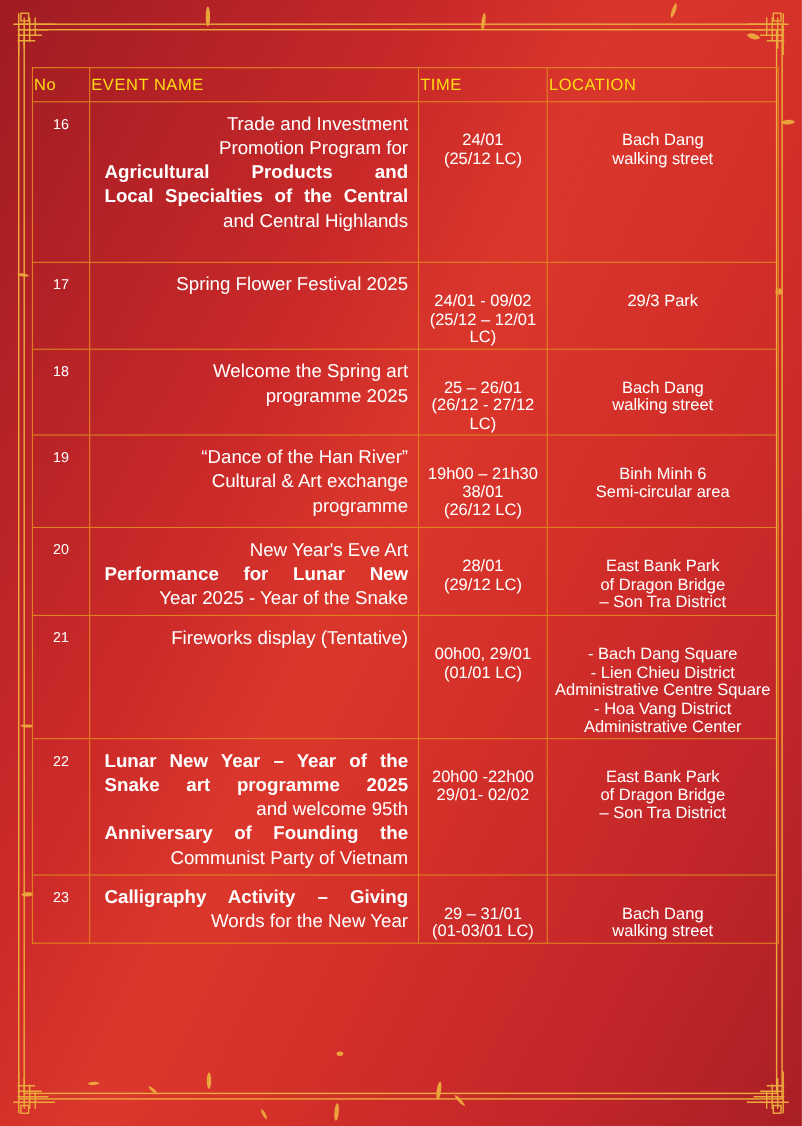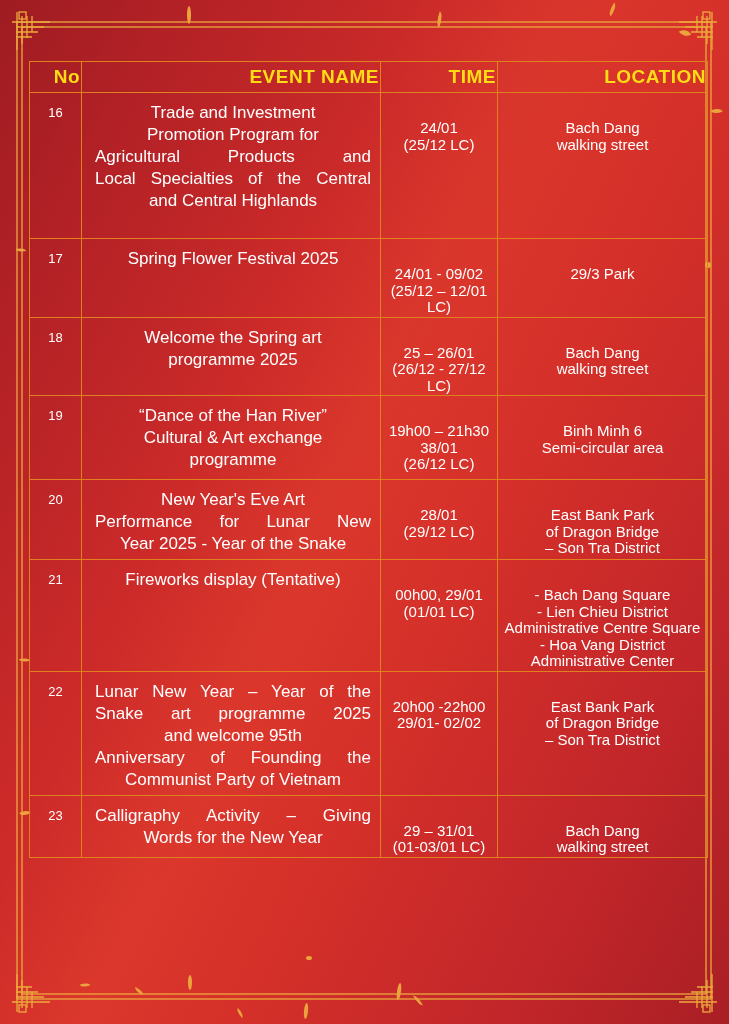--- a/index.html
+++ b/index.html
@@ -27,31 +27,31 @@
     border-collapse:collapse;table-layout:fixed;
   }
   .events th,.events td{
     border:1px solid var(--grid,#e0801e);
     box-sizing:border-box;
     overflow:hidden;
   }
   .events th{
     height:31px;
     color:var(--header-yellow,#ffdd15);
-    font-size:19px;font-weight:bold;letter-spacing:.5px;
-    text-align:right;vertical-align:middle;
+    font-size:15px;font-weight:normal;letter-spacing:.5px;
+    text-align:left;vertical-align:middle;
   }
   .events td{
     vertical-align:top;color:var(--text-white,#ffffff);
   }
   td.no{text-align:center;font-size:13px;padding-top:12px;}
   td.event{padding:9px 9px 4px 13px;font-size:17px;line-height:22px;}
   td.time,td.location{text-align:center;font-size:15px;line-height:16.5px;padding-top:27px;}
-  .el{text-align:center;}
-  .el.j{text-align:justify;text-align-last:justify;}
+  .el{text-align:right;}
+  .el.j{text-align:justify;text-align-last:justify;font-weight:bold;}
 
   
   tbody tr:nth-child(1)  td{height:146px;}
   tbody tr:nth-child(2)  td{height:45px;}
   tbody tr:nth-child(3)  td{height:54px;}
   tbody tr:nth-child(4)  td{height:84px;}
   tbody tr:nth-child(5)  td{height:79px;}
   tbody tr:nth-child(6)  td{height:86px;}
   tbody tr:nth-child(7)  td{height:121px;}
   tbody tr:nth-child(8)  td{height:62px;}

